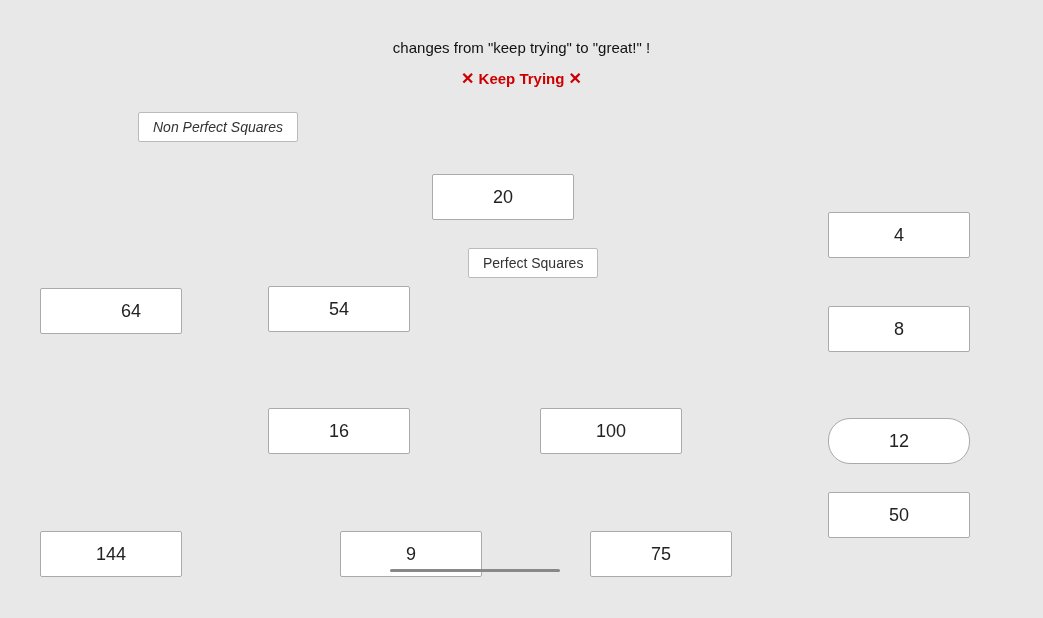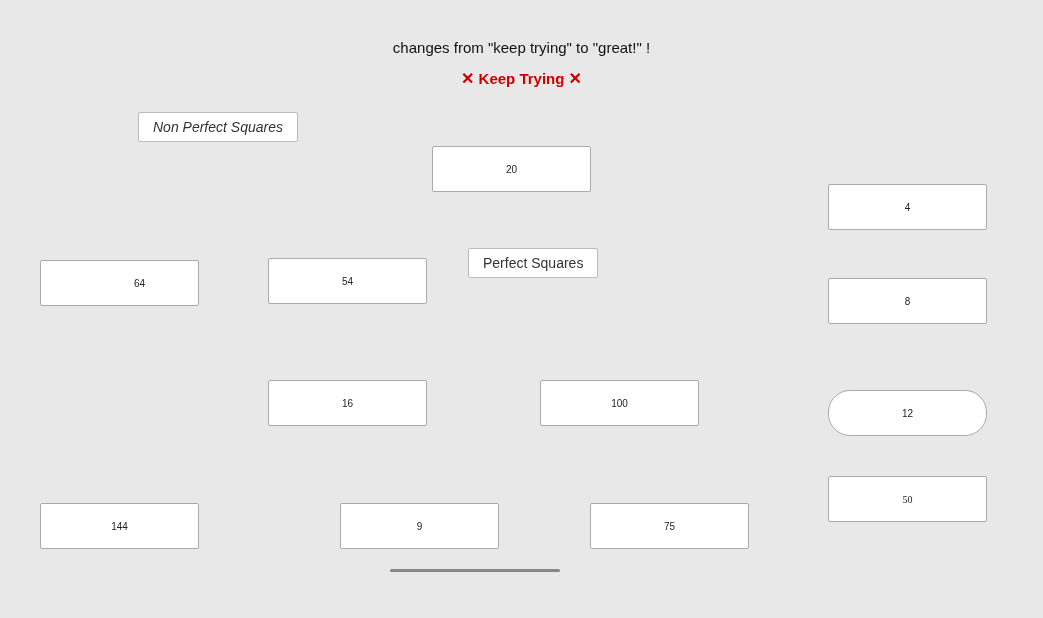--- a/index.html
+++ b/index.html
@@ -53,25 +53,26 @@
 
     
     .card {
       position: absolute;
       border: 1.5px solid #aaa;
       background: #fff;
       border-radius: 2px;
       display: flex;
       align-items: center;
       justify-content: center;
-      font-size: 10px;
+      font-size: 18px;
       color: #222;
       cursor: grab;
-      width: 159px;
+      width: 142px;
       height: 46px;
+      margin-top: 28px;
     }
 
     
     .bottom-line {
       position: absolute;
       bottom: 46px;
       left: 390px;
       width: 170px;
       height: 3px;
       background: #888;
@@ -100,15 +101,15 @@
 <div class="card" style="top:184px; left:828px;">4</div>
 <div class="card" style="top:260px; left:40px;padding-left:40px;">64</div>
 <div class="card" style="top:258px; left:268px;">54</div>
 <div class="card" style="top:278px; left:828px;">8</div>
 <div class="card" style="top:380px; left:268px;">16</div>
 <div class="card" style="top:380px; left:540px;">100</div>
 <div class="card" style="top:390px; left:828px;border-radius:22px;">12</div>
 <div class="card" style="top:503px; left:40px;">144</div>
 <div class="card" style="top:503px; left:340px;">9</div>
 <div class="card" style="top:503px; left:590px;">75</div>
-<div class="card" style="top:476px; left:828px;font-family:Liberation Serif, serif;">50</div>
+<div class="card" style="top:464px; left:828px;">50</div>
 
 <div class="bottom-line"></div>
 
 </body></html>

